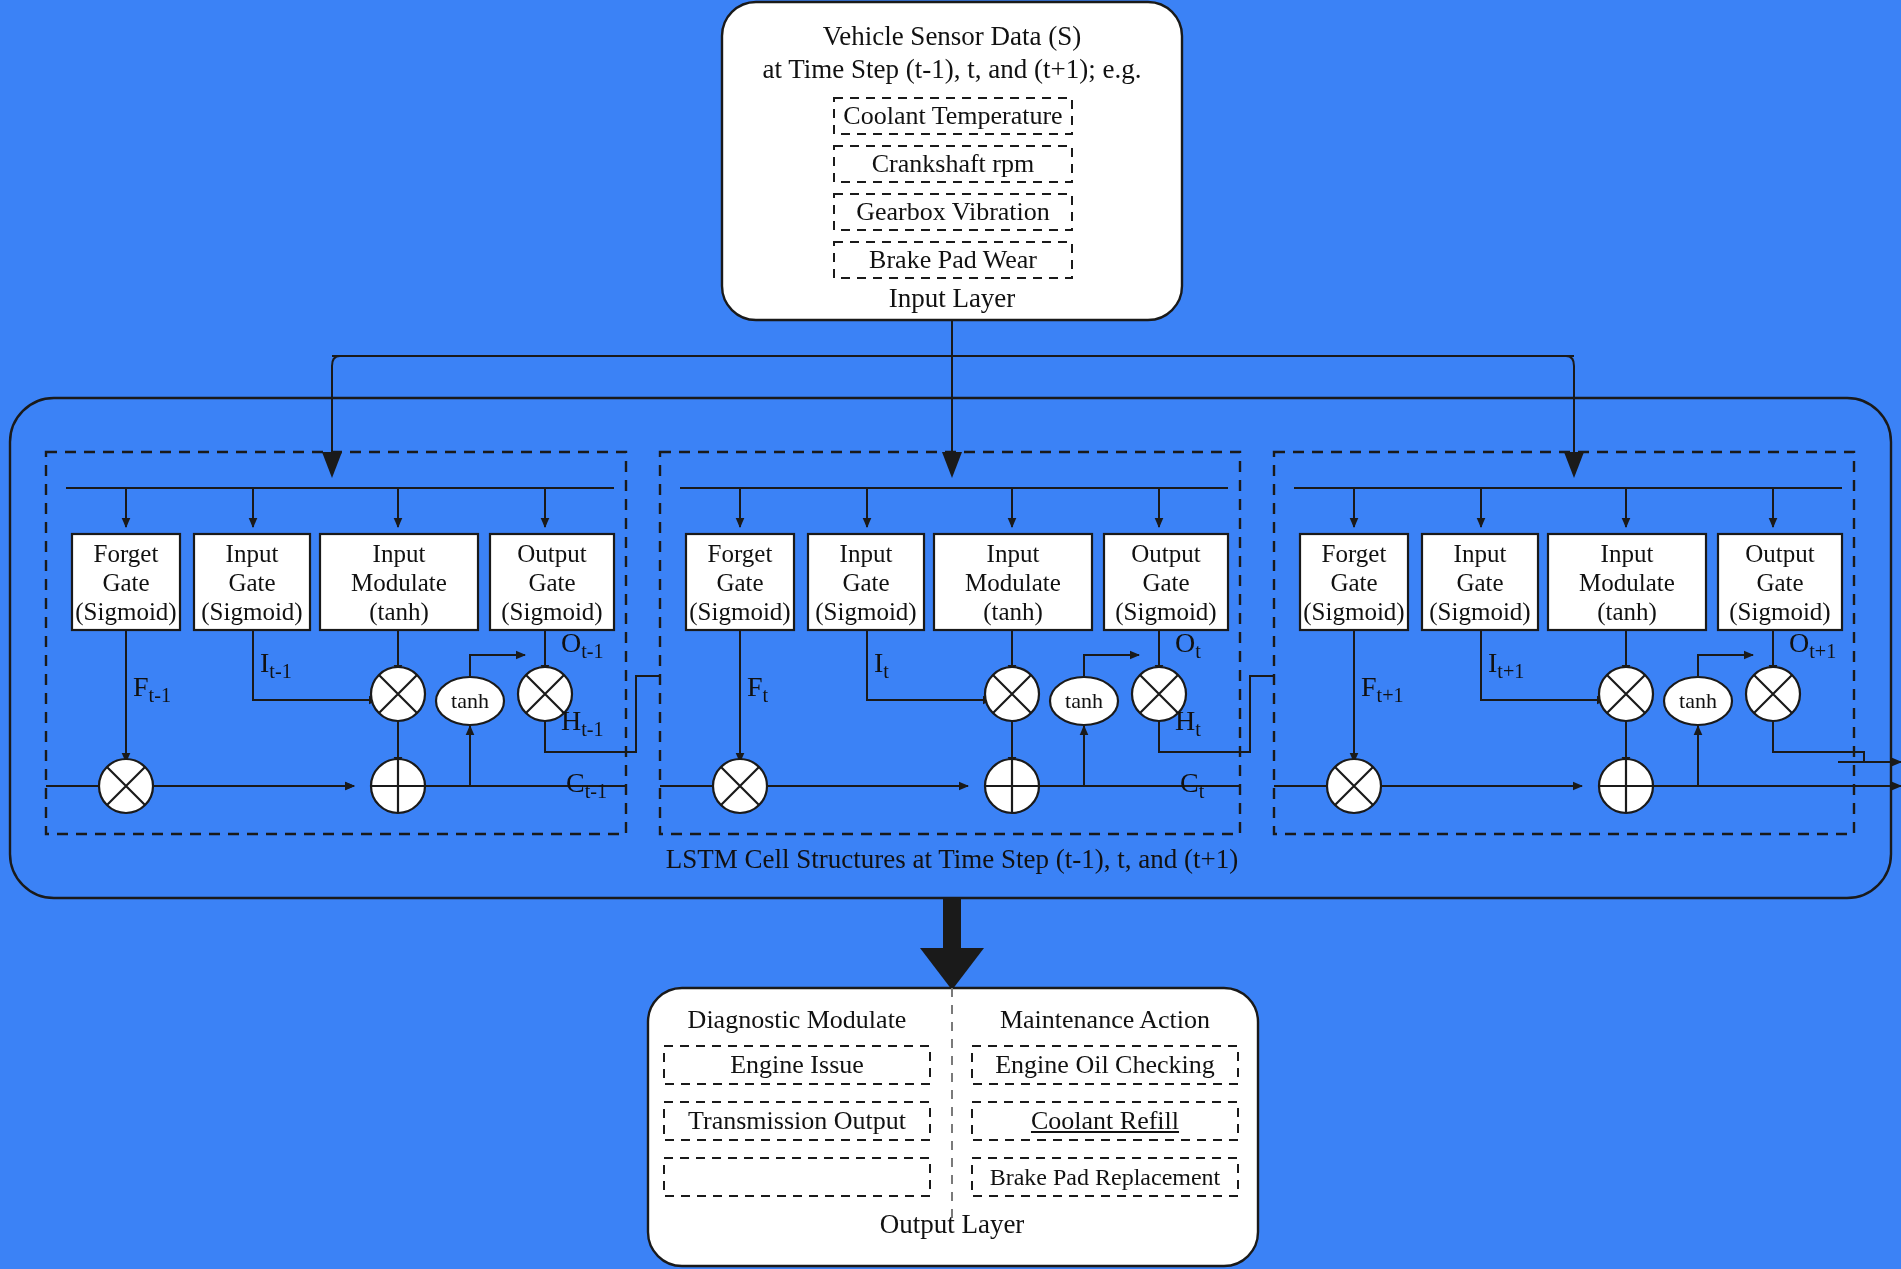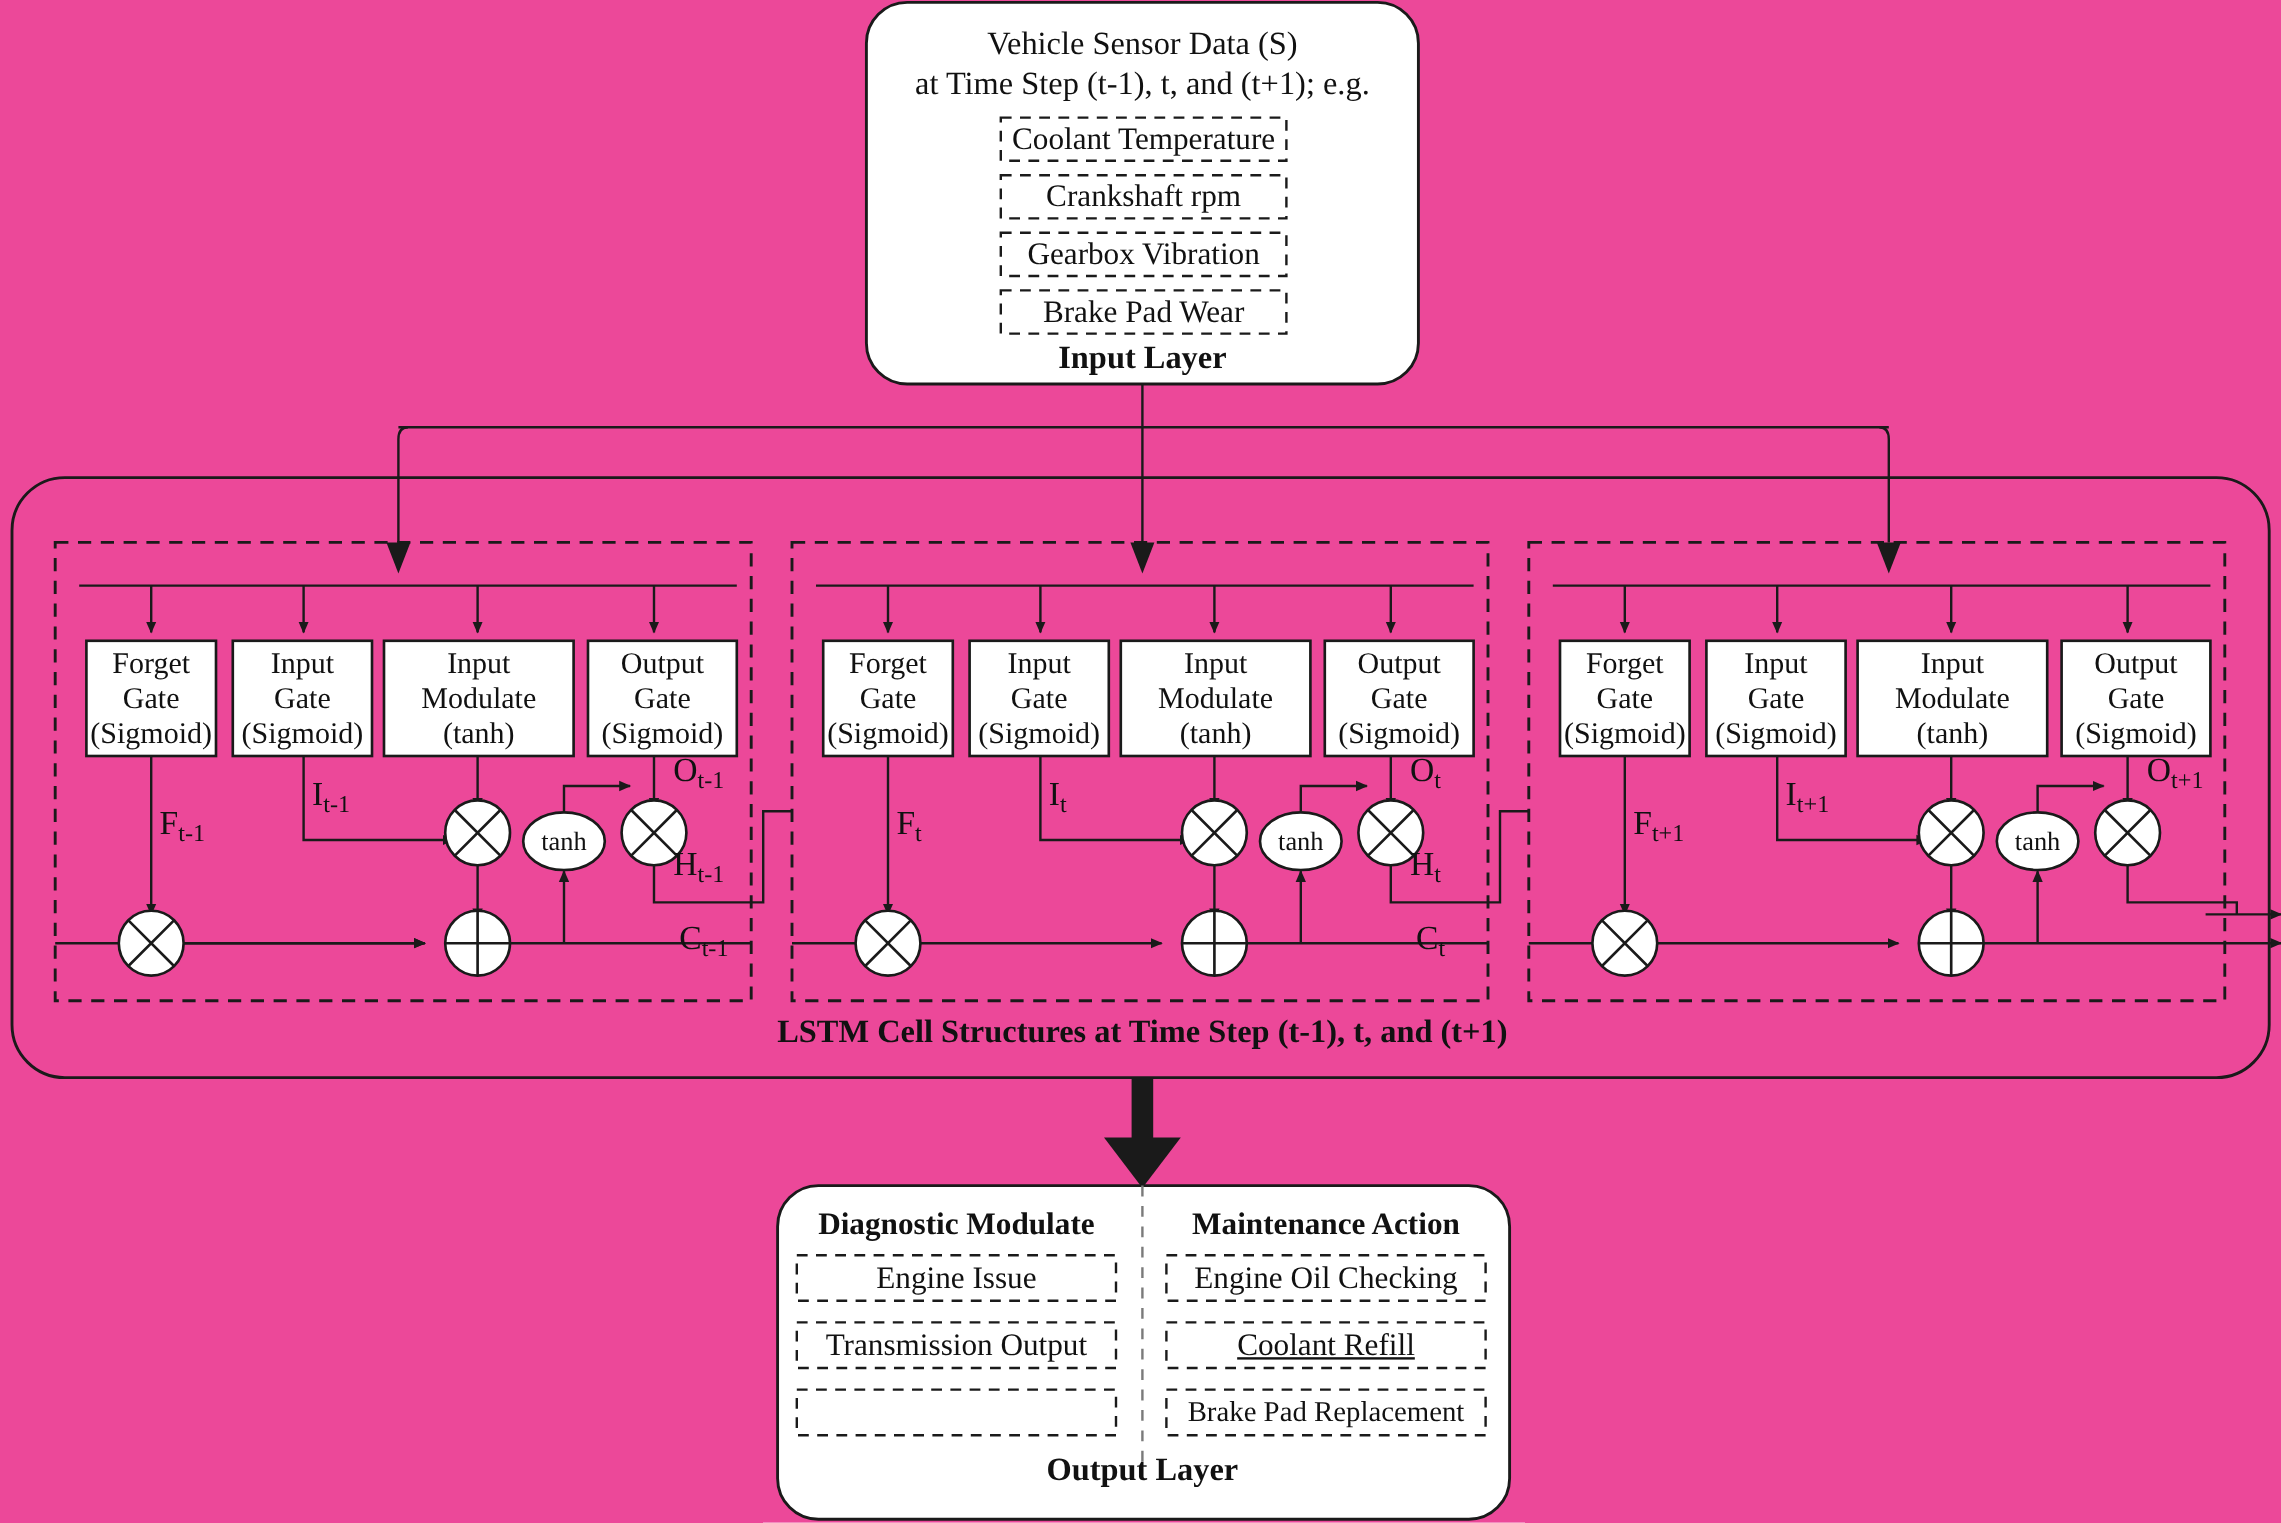--- a/index.html
+++ b/index.html
@@ -4,40 +4,40 @@
 <style>
   html, body {
     margin: 0;
     padding: 0;
     background: #ffffff;
   }
   #stage {
     position: relative;
     width: 1901px;
     height: 1269px;
-    background: #ec4899;
+    background: #3b82f6;
     font-family: "Liberation Serif", "DejaVu Serif", serif;
     overflow: hidden;
   }
   svg.layer {
     position: absolute;
     left: 0;
     top: 0;
     width: 1901px;
     height: 1269px;
   }
   .txt {
     position: absolute;
     color: #111111;
     white-space: nowrap;
     line-height: 1.06;
     text-align: center;
     font-family: "Liberation Serif", "DejaVu Serif", serif;
   }
-  .bold { font-weight: bold; }
+  .bold { font-weight: normal; }
   .center-abs {
     transform: translateX(-50%);
   }
   .gate-label {
     position: absolute;
     display: flex;
     flex-direction: column;
     align-items: center;
     justify-content: center;
     text-align: center;

